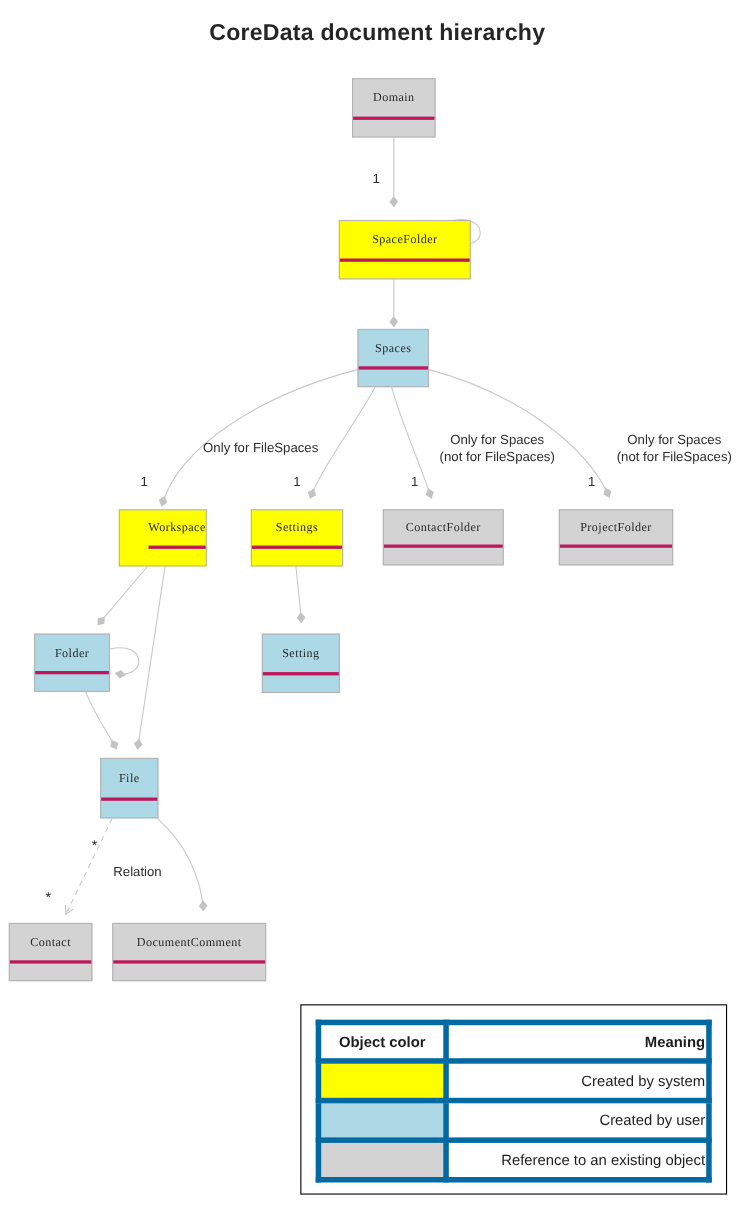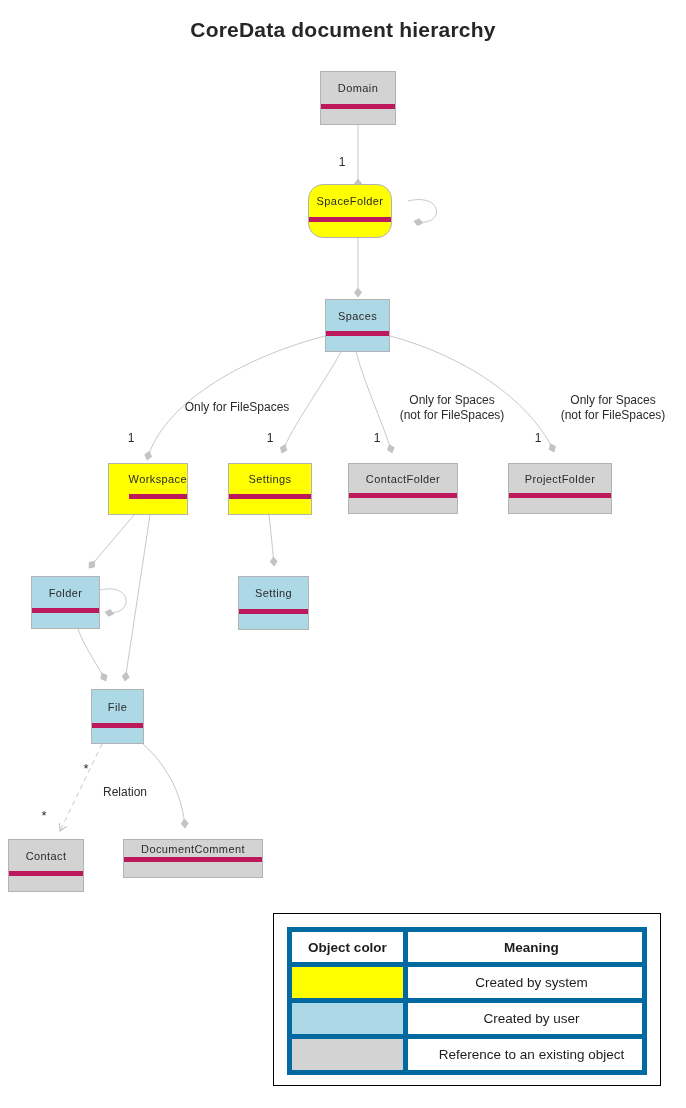--- a/index.html
+++ b/index.html
@@ -16,39 +16,39 @@
   svg.edges path.dashed{stroke-dasharray:5 4;}
   svg.edges text{font-family:"Liberation Sans","DejaVu Sans",sans-serif;fill:#2b2b2b;font-size:12px;}
   svg.edges text.mult{font-size:12px;}
   svg.edges text.star{font-size:13px;}
   .node{
     position:absolute;z-index:2;border:1px solid #b3b3b3;box-sizing:border-box;
     display:flex;flex-direction:column;
   }
   .node .node-name{
     flex:1;display:flex;align-items:center;justify-content:center;
-    font-size:11px;letter-spacing:0.4px;color:#2a2a2a;border-bottom:5px solid #be185d;
+    font-size:11px;letter-spacing:0.4px;color:#2a2a2a;border-bottom:3px solid #be185d;font-family:Liberation Serif, serif;
   }
   .node .node-attrs{height:15px;}
   .system{background:#ffff00;}
   .user{background:#add8e6;}
   .reference{background:#d3d3d3;}
   .legend{
     position:absolute;left:273px;top:913px;width:388px;height:173px;z-index:2;
     border:1px solid #000;box-sizing:border-box;background:#fff;
   }
   .legend table{
     border-collapse:collapse;margin:13px 0 0 13px;width:360px;
     font-size:13.5px;color:#1d1d1d;
   }
   .legend th,.legend td{border:5px solid #0369a1;box-sizing:border-box;}
   .legend th{height:35px;font-weight:bold;}
   .legend td{height:36px;}
   .legend th.col-color{width:116px;text-align:center;}
-  .legend th.col-meaning,.legend td.meaning{text-align:center;padding-left:14px;}
+  .legend th.col-meaning,.legend td.meaning{text-align:right;padding-left:14px;}
   .legend td.swatch{width:116px;}
 </style>
 </head>
 <body>
 
 <div class="canvas">
 
   <div class="page-title">CoreData document hierarchy</div>
 
   <svg class="edges" width="686" height="1108" viewBox="0 0 686 1108">
@@ -91,21 +91,21 @@
     <text x="125" y="796" text-anchor="middle">Relation</text>
     <text class="star" x="86" y="773" text-anchor="middle">*</text>
     <text class="star" x="44" y="820" text-anchor="middle">*</text>
   </svg>
 
   <div class="node reference" style="left:320px;top:71px;width:76px;height:54px;">
     <div class="node-name">Domain</div>
     <div class="node-attrs"></div>
   </div>
 
-  <div class="node system" style="left:308px;top:184px;width:84px;height:54px;border-radius:15px;">
+  <div class="node system" style="left:308px;top:200px;width:120px;height:54px;">
     <div class="node-name">SpaceFolder</div>
     <div class="node-attrs"></div>
   </div>
 
   <div class="node user" style="left:325px;top:299px;width:65px;height:53px;">
     <div class="node-name">Spaces</div>
     <div class="node-attrs"></div>
   </div>
 
   <div class="node system" style="left:108px;top:463px;width:80px;height:52px;align-items:flex-end;">
@@ -141,21 +141,21 @@
   <div class="node user" style="left:91px;top:689px;width:53px;height:55px;">
     <div class="node-name">File</div>
     <div class="node-attrs"></div>
   </div>
 
   <div class="node reference" style="left:8px;top:839px;width:76px;height:53px;">
     <div class="node-name">Contact</div>
     <div class="node-attrs"></div>
   </div>
 
-  <div class="node reference" style="left:123px;top:839px;width:140px;height:39px;">
+  <div class="node reference" style="left:102px;top:839px;width:140px;height:53px;">
     <div class="node-name">DocumentComment</div>
     <div class="node-attrs"></div>
   </div>
 
   <div class="legend">
     <table>
       <thead>
         <tr>
           <th class="col-color">Object color</th>
           <th class="col-meaning">Meaning</th>

